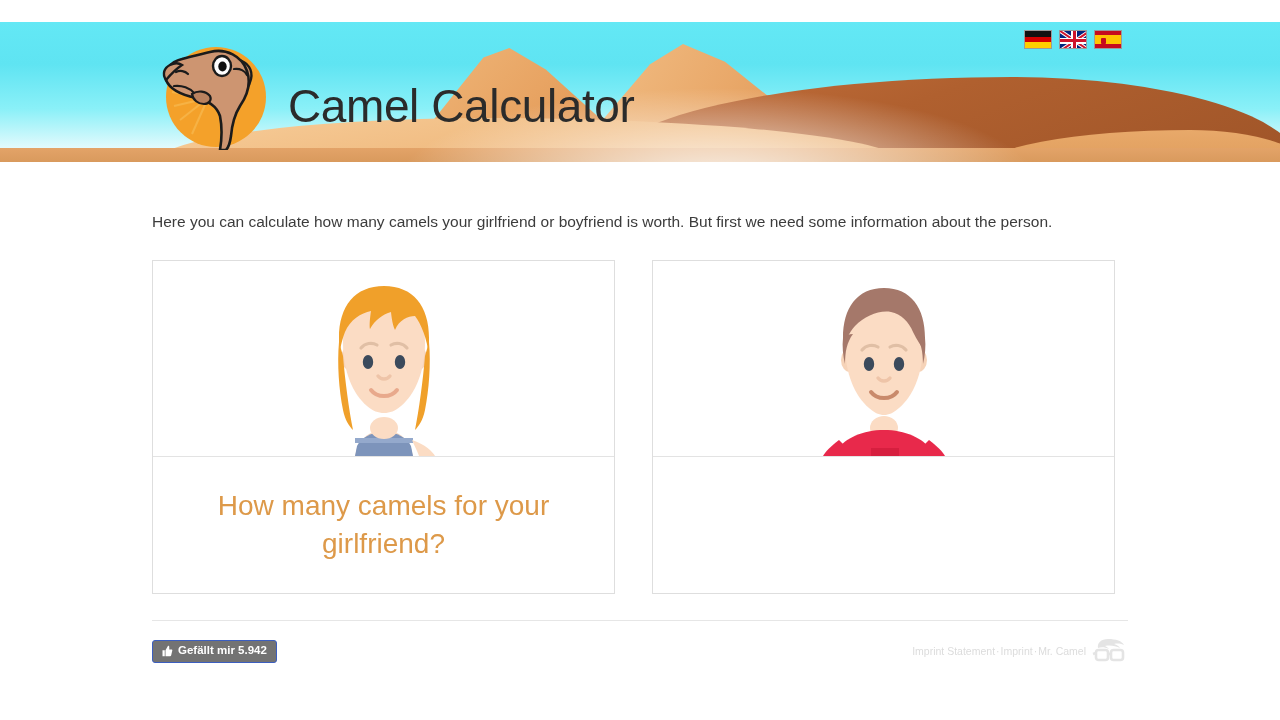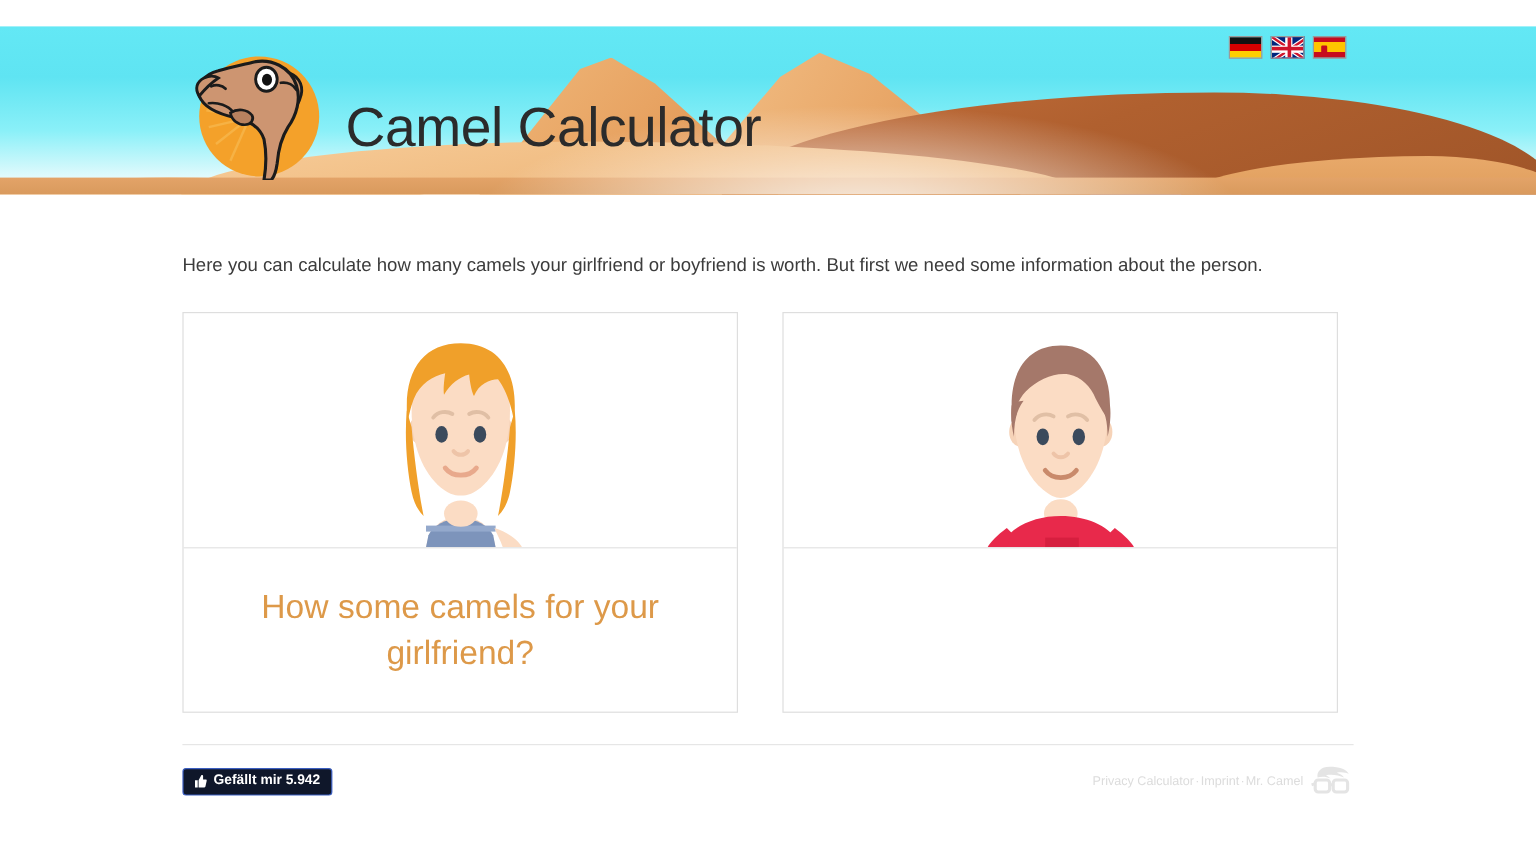--- a/index.html
+++ b/index.html
@@ -179,21 +179,21 @@
     padding-top: 14px;
     display: flex;
     align-items: flex-start;
     justify-content: space-between;
     height: 48px;
   }
   .fb-like {
     display: inline-flex;
     align-items: center;
     gap: 5px;
-    background: #0f172a;
+    background: #737373;
     border: 1px solid #3b5ec0;
     border-radius: 3px;
     color: #fff;
     font-size: 11.5px;
     font-weight: bold;
     padding: 4px 9px 5px 8px;
     cursor: pointer;
     line-height: 1;
     margin-top: 5px;
   }
@@ -292,21 +292,21 @@
           <path d="M120 62 C122 84 120 110 116 130 C114 140 110 146 106 150 C110 130 114 100 116 76 Z" fill="#f0a02a"></path>
           <path d="M52 68 C56 63 63 62 68 65" fill="none" stroke="#e0bfa5" stroke-width="3.2" stroke-linecap="round"></path>
           <path d="M98 68 C94 63 87 62 82 65" fill="none" stroke="#e0bfa5" stroke-width="3.2" stroke-linecap="round"></path>
           <ellipse cx="59" cy="82" rx="5.2" ry="7" fill="#3b4a5c"></ellipse>
           <ellipse cx="91" cy="82" rx="5.2" ry="7" fill="#3b4a5c"></ellipse>
           <path d="M69 96 C72 100 78 100 81 96" fill="none" stroke="#eec4a8" stroke-width="3.4" stroke-linecap="round"></path>
           <path d="M62 110 C68 118 82 118 88 110" fill="none" stroke="#e8a98c" stroke-width="4" stroke-linecap="round"></path>
         </svg>
       </div>
       <div class="card-caption">
-        <span>How some camels for your girlfriend?</span>
+        <span>How many camels for your girlfriend?</span>
       </div>
     </div>
 
     <div class="card">
       <div class="card-figure">
         <svg class="avatar" viewBox="0 0 150 176">
           <ellipse cx="75" cy="148" rx="14" ry="12" fill="#fbdcc4"></ellipse>
           <path d="M75 150 C54 150 36 158 28 170 L24 176 L126 176 L122 170 C114 158 96 150 75 150 Z" fill="#e8294b"></path>
           <path d="M30 160 C22 166 16 172 14 176 L30 176 L34 164 Z" fill="#e8294b"></path>
           <path d="M120 160 C128 166 134 172 136 176 L120 176 L116 164 Z" fill="#e8294b"></path>
@@ -334,21 +334,21 @@
     <button class="fb-like">
       <svg class="thumb-icon" viewBox="0 0 16 16">
         <path d="M5 7 L5 15 L2 15 L2 7 Z" fill="#ffffff"></path>
         <path d="M6 7 L9 1.5 C9.6 0.6 11 1 11 2.2 L11 6 L14 6 C14.8 6 15.3 6.8 15 7.6 L13.6 13.8 C13.4 14.6 12.8 15 12.1 15 L6 15 Z" fill="#ffffff"></path>
       </svg>
       <span>Gefällt mir 5.942</span>
     </button>
 
     <div class="foot-right">
       <div class="foot-links">
-        <a>Privacy Calculator</a><span class="sep">·</span><a>Imprint</a><span class="sep">·</span><a>Mr. Camel</a>
+        <a>Imprint Statement</a><span class="sep">·</span><a>Imprint</a><span class="sep">·</span><a>Mr. Camel</a>
       </div>
       <svg class="nerd-icon" viewBox="0 0 36 28">
         <path d="M6 11 C5 6 9 2 16 2 C24 2 30 4 32 8 C30 7 26 6 22 7 C25 8 27 9 28 11 C24 9 18 8 13 9 C15 10 16 11 17 12 C13 10 9 10 6 11 Z" fill="#e4e4e4"></path>
         <rect x="4" y="13" width="12" height="10" rx="2.5" fill="none" stroke="#e4e4e4" stroke-width="2.6"></rect>
         <rect x="19" y="13" width="12" height="10" rx="2.5" fill="none" stroke="#e4e4e4" stroke-width="2.6"></rect>
         <path d="M16 17 L19 17" stroke="#e4e4e4" stroke-width="2.6"></path>
         <path d="M4 16 L1 17" stroke="#e4e4e4" stroke-width="2.4"></path>
       </svg>
     </div>
 

